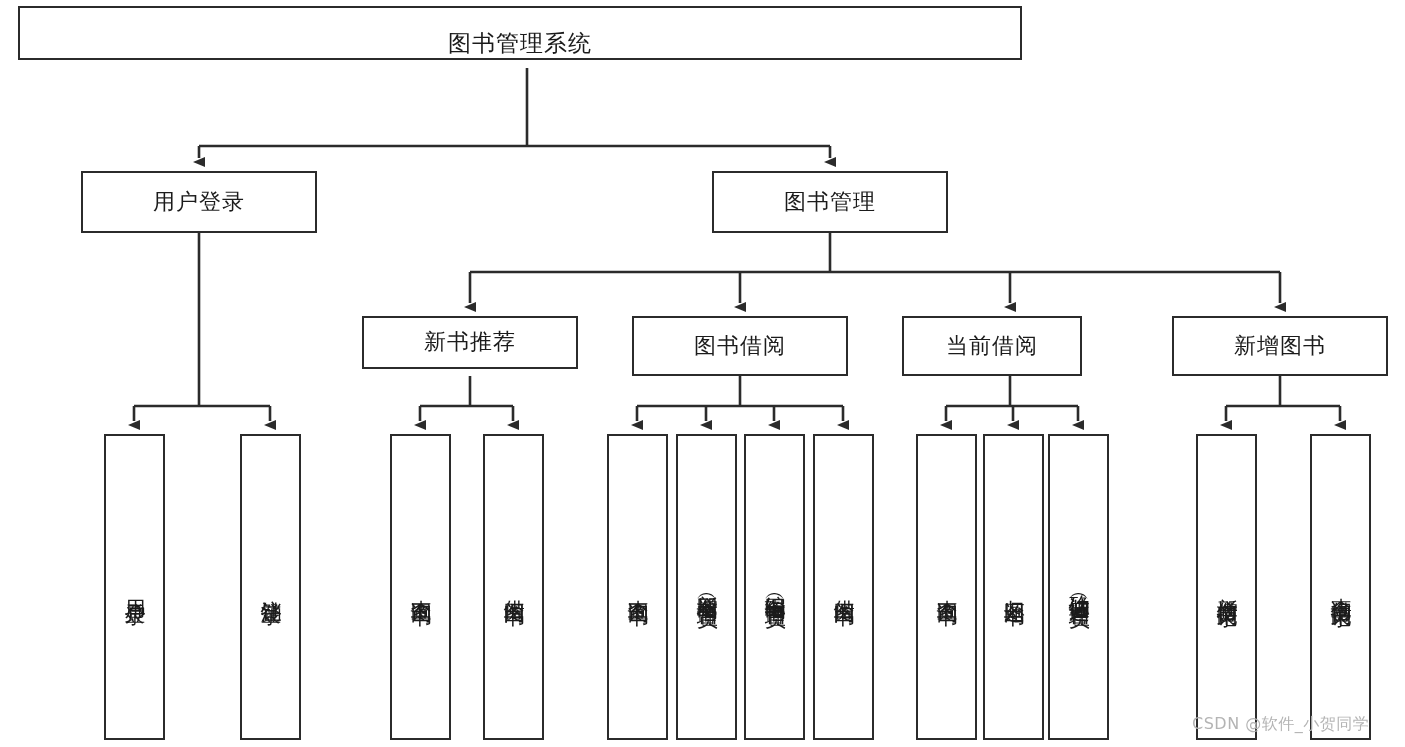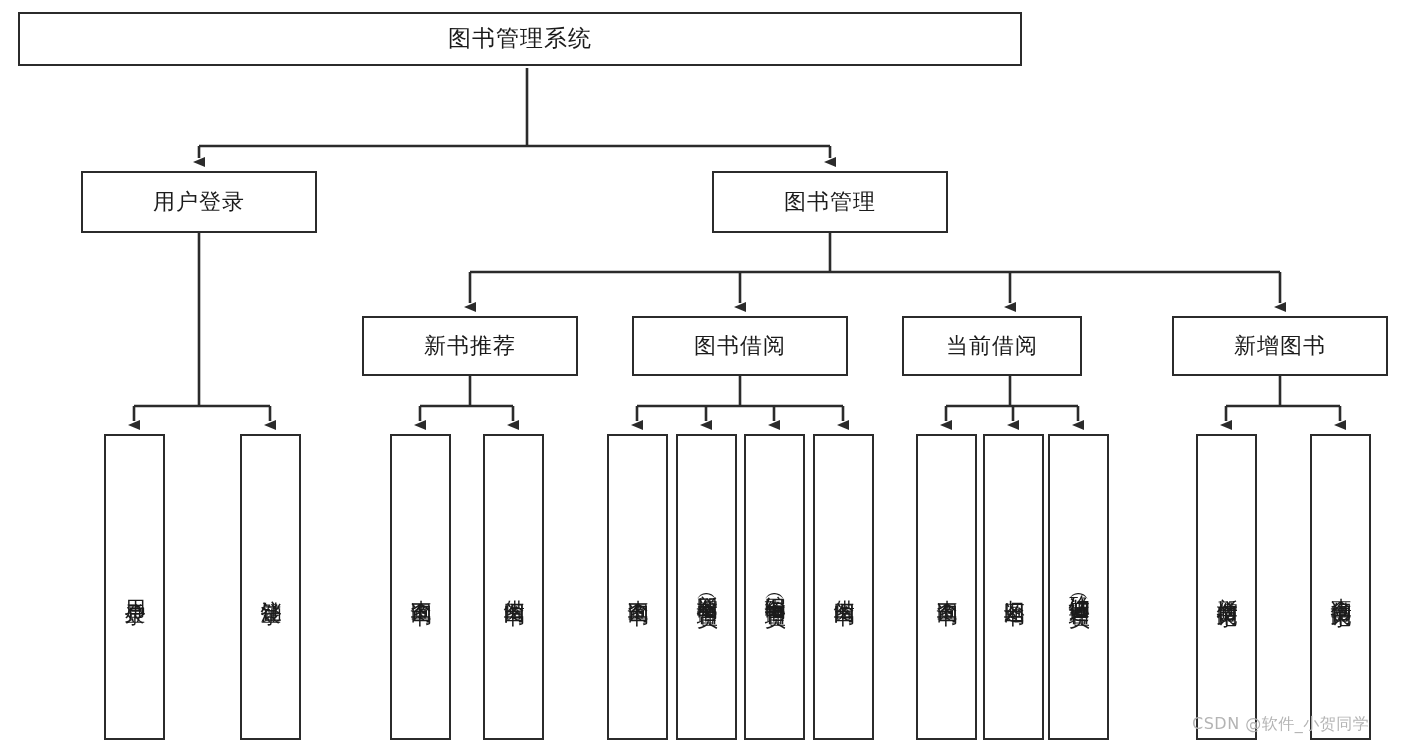--- a/index.html
+++ b/index.html
@@ -116,32 +116,32 @@
       <path d="M1013,406 L1013,421" marker-end="url(#arrow)"></path>
       <path d="M1078,406 L1078,421" marker-end="url(#arrow)"></path>
 
       <path d="M1280,376 L1280,406"></path>
       <path d="M1226,406 L1340,406"></path>
       <path d="M1226,406 L1226,421" marker-end="url(#arrow)"></path>
       <path d="M1340,406 L1340,421" marker-end="url(#arrow)"></path>
     </g>
   </svg>
 
-  <div class="node horiz root" style="left:18px; top:12px; width:1004px; height:54px;">
+  <div class="node horiz root" style="left:18px; top:6px; width:1004px; height:54px;align-items:flex-end;">
     <span class="label">图书管理系统</span>
   </div>
 
   <div class="node horiz" style="left:81px; top:171px; width:236px; height:62px;">
     <span class="label">用户登录</span>
   </div>
   <div class="node horiz" style="left:712px; top:171px; width:236px; height:62px;">
     <span class="label">图书管理</span>
   </div>
 
-  <div class="node horiz" style="left:362px; top:316px; width:216px; height:60px;align-items:center;">
+  <div class="node horiz" style="left:362px; top:316px; width:216px; height:53px;align-items:center;">
     <span class="label">新书推荐</span>
   </div>
   <div class="node horiz" style="left:632px; top:316px; width:216px; height:60px;">
     <span class="label">图书借阅</span>
   </div>
   <div class="node horiz" style="left:902px; top:316px; width:180px; height:60px;">
     <span class="label">当前借阅</span>
   </div>
   <div class="node horiz" style="left:1172px; top:316px; width:216px; height:60px;">
     <span class="label">新增图书</span>

